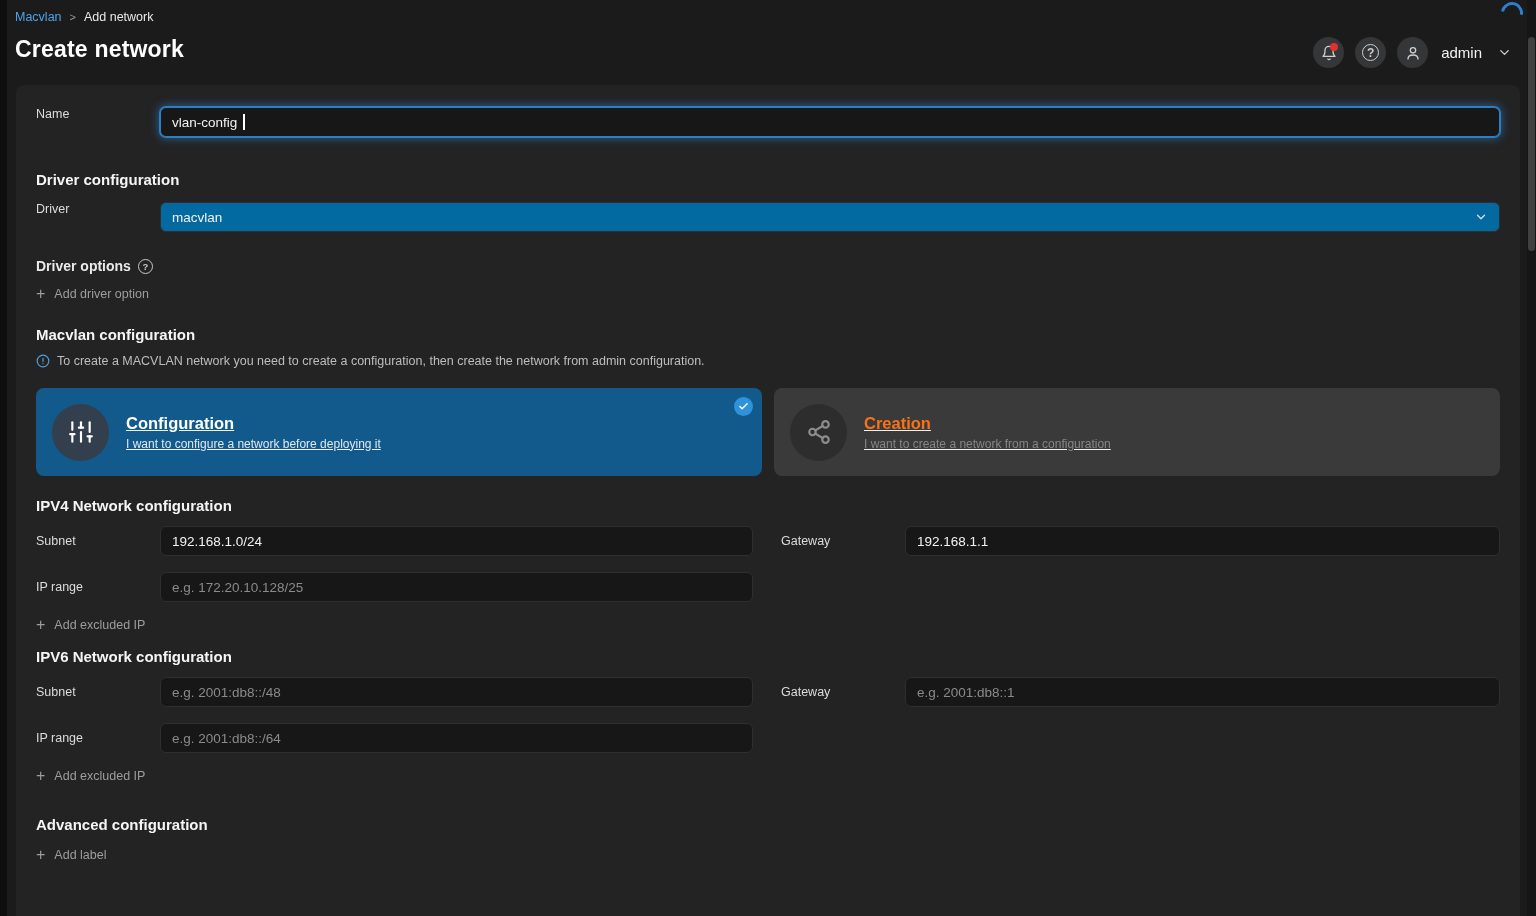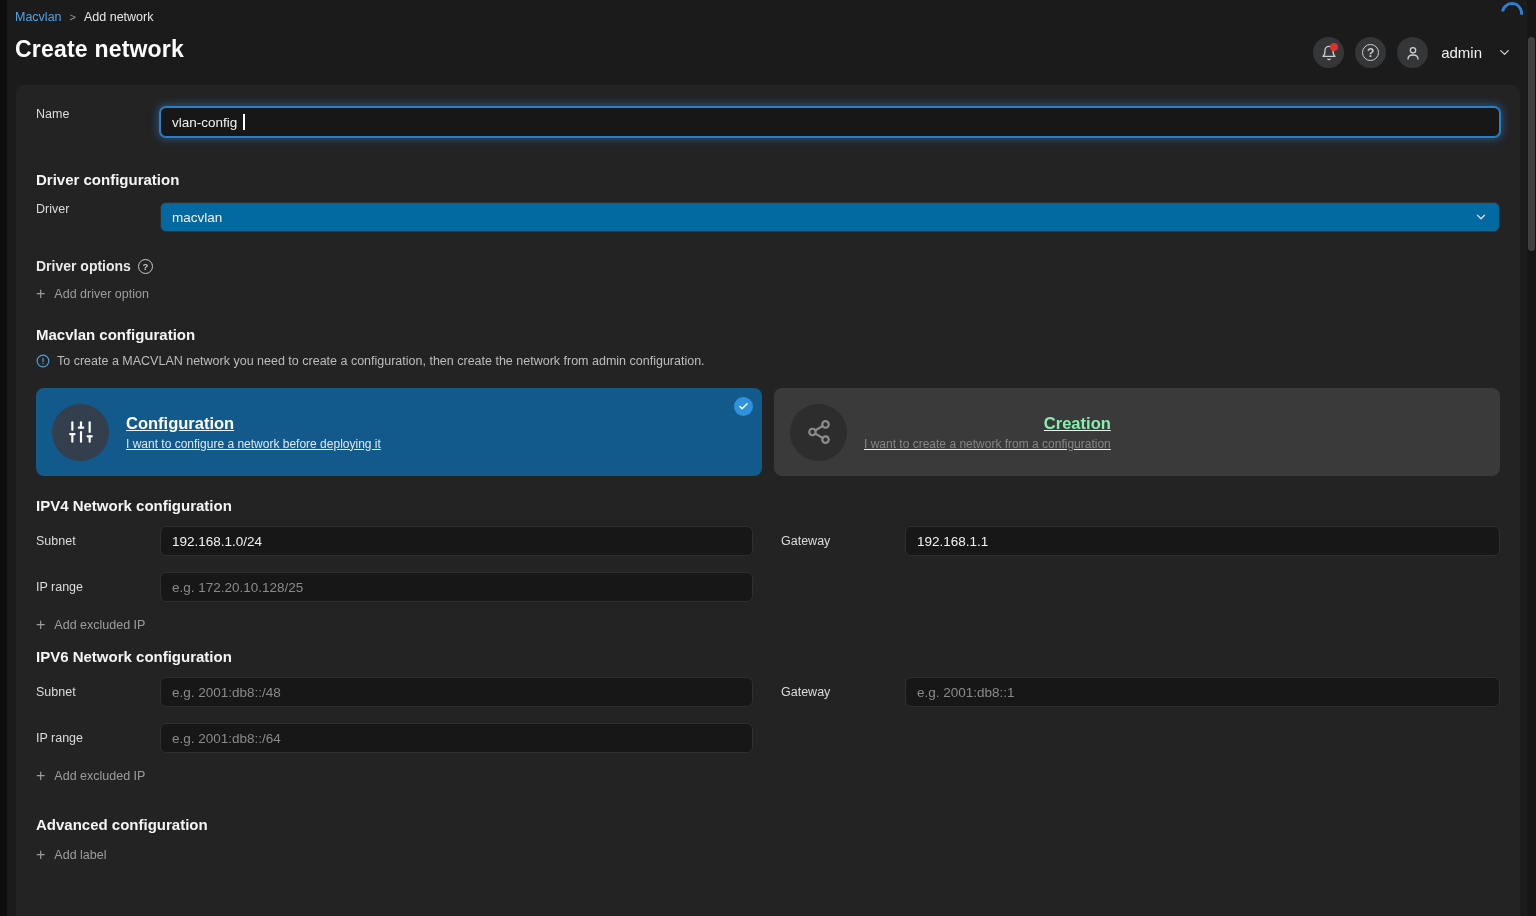--- a/index.html
+++ b/index.html
@@ -90,21 +90,21 @@
   .box.selected { background:#135a8c; }
   .box.disabled { background:#3a3a3b; cursor:default; }
   .box-icon { width:57px; height:57px; border-radius:50%; display:flex; align-items:center; justify-content:center; margin-right:17px; flex-shrink:0; }
   .box.selected .box-icon { background:#333f4c; color:#ffffff; }
   .box.disabled .box-icon { background:#2d2d2d; color:#8d8d8d; }
   .box-icon svg { width:26px; height:26px; }
   .box-title { font-size:16.5px; font-weight:700; }
   .box-desc { font-size:12px; margin-top:4px; }
   .box.selected .box-title { color:#ffffff; }
   .box.selected .box-desc { color:#dde9f2; }
-  .box.disabled .box-title { color:#86efac;text-align:right; }
+  .box.disabled .box-title { color:#f97316; }
   .box.disabled .box-desc { color:#868686; }
   .check-badge { position:absolute; top:9px; right:9px; width:19px; height:19px; border-radius:50%;
     background:#2e93dc; display:flex; align-items:center; justify-content:center; }
   .check-badge svg { width:11px; height:11px; color:#fff; }
 
   
   .mb-name { margin-bottom:34px; }
   .mb-h1 { margin-bottom:14px; }
   .mb-driver { margin-bottom:26px; }
   .mb-opts { margin-bottom:13px; }

